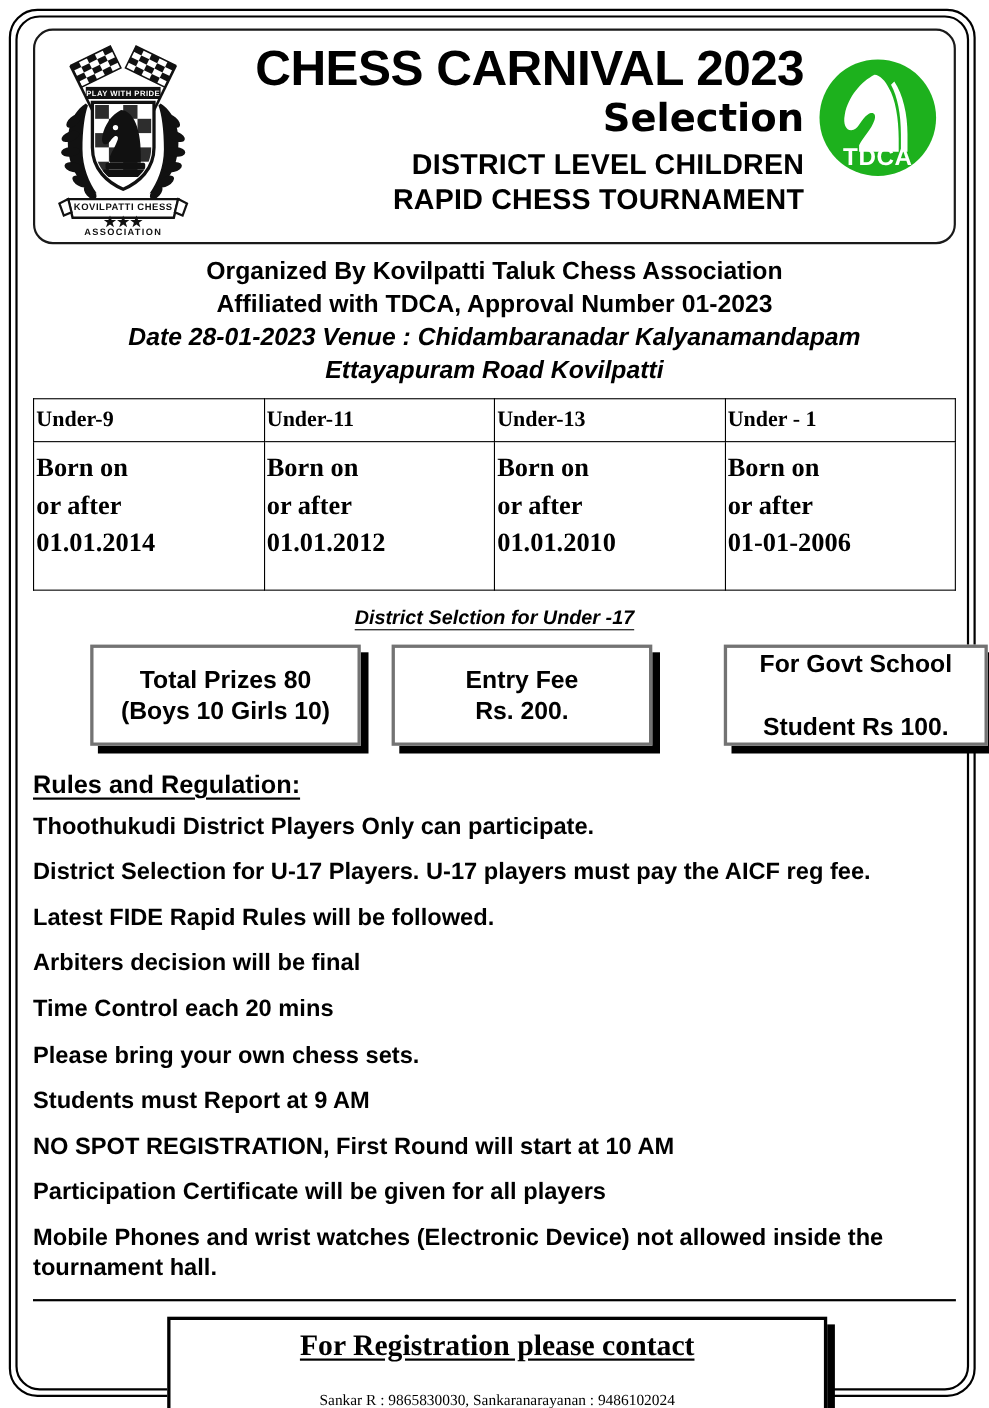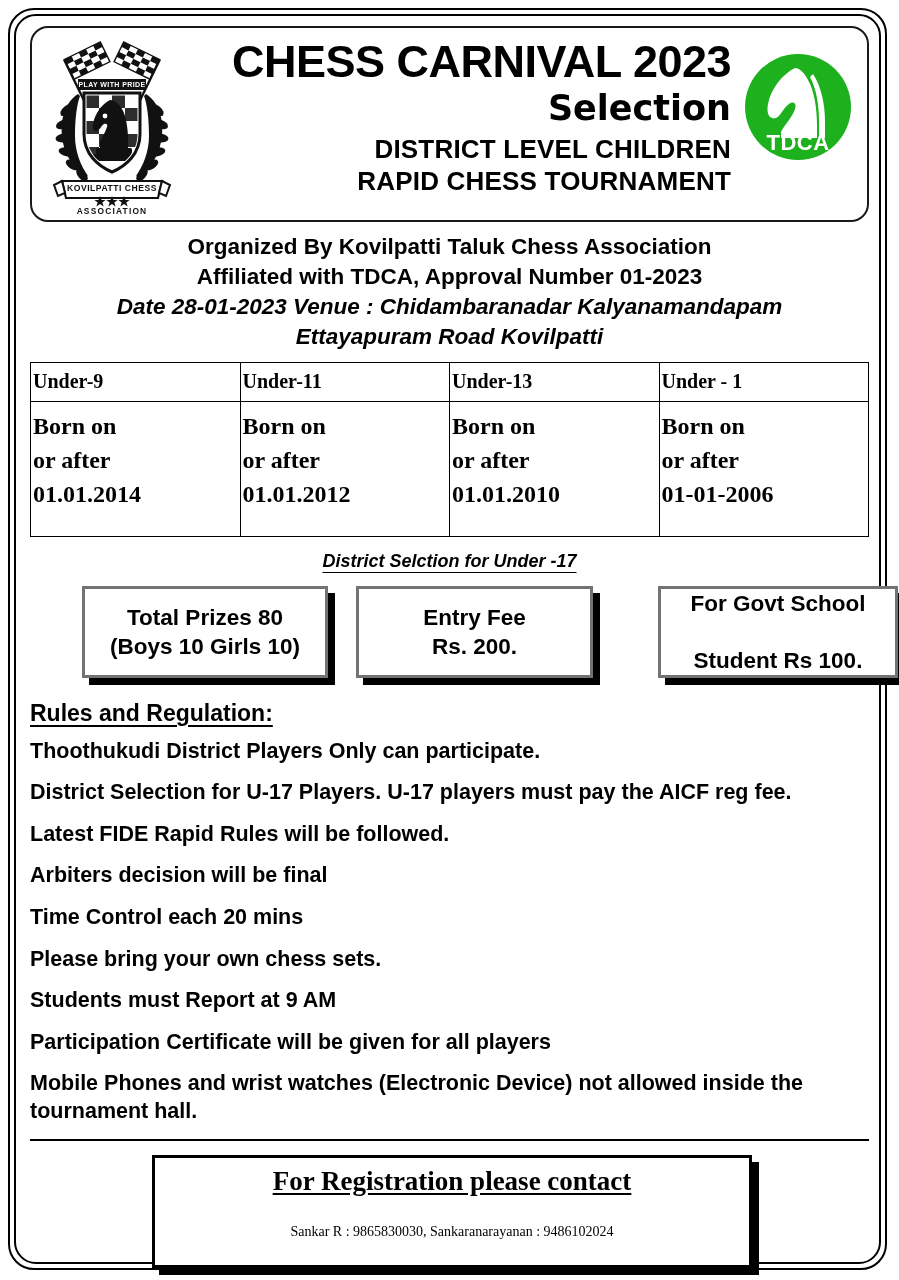--- a/index.html
+++ b/index.html
@@ -418,20 +418,21 @@
 
   <div class="rules">
     <div class="rules-heading">Rules and Regulation:</div>
     <div class="rule-item">Thoothukudi District Players Only can participate.</div>
     <div class="rule-item">District Selection for U-17  Players. U-17 players must pay the AICF reg fee.</div>
     <div class="rule-item">Latest FIDE Rapid Rules will be followed.</div>
     <div class="rule-item">Arbiters decision will be final</div>
     <div class="rule-item">Time Control each 20 mins</div>
     <div class="rule-item">Please bring your own chess sets.</div>
     <div class="rule-item">Students must Report at 9 AM</div>
+    <div class="rule-item">NO SPOT REGISTRATION, First Round will start at 10 AM</div>
     <div class="rule-item">Participation Certificate will be given for all players</div>
     <div class="rule-item">Mobile Phones and wrist watches (Electronic Device) not allowed inside the tournament hall.</div>
   </div>
 
   <hr class="divider">
 
   <div class="footer-wrap">
     <div class="contact-box">
       <div class="contact-title">For Registration please contact</div>
       <div class="contact-line">Sankar R : 9865830030, Sankaranarayanan : 9486102024</div>

